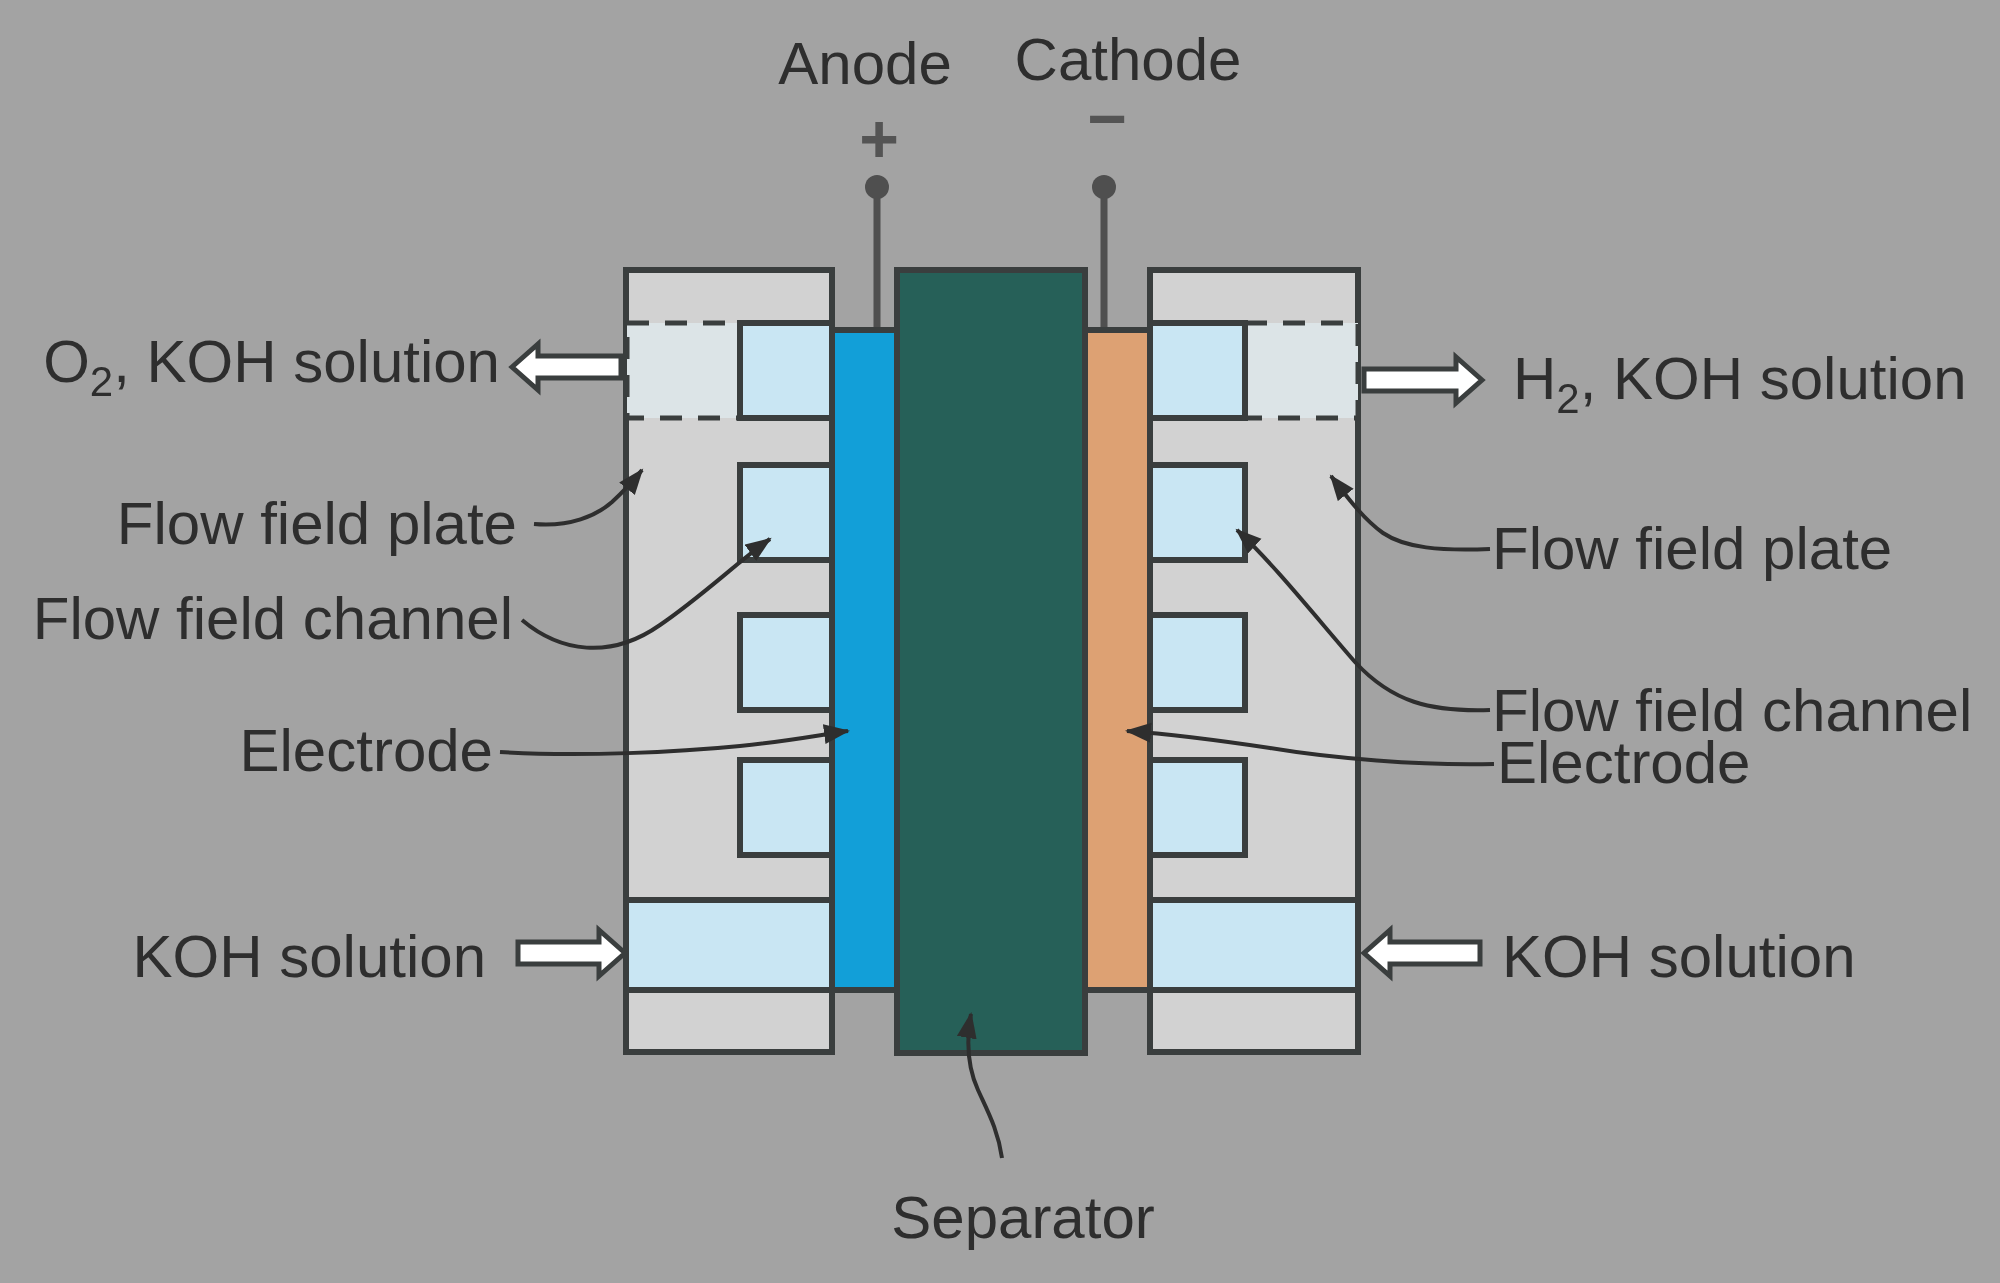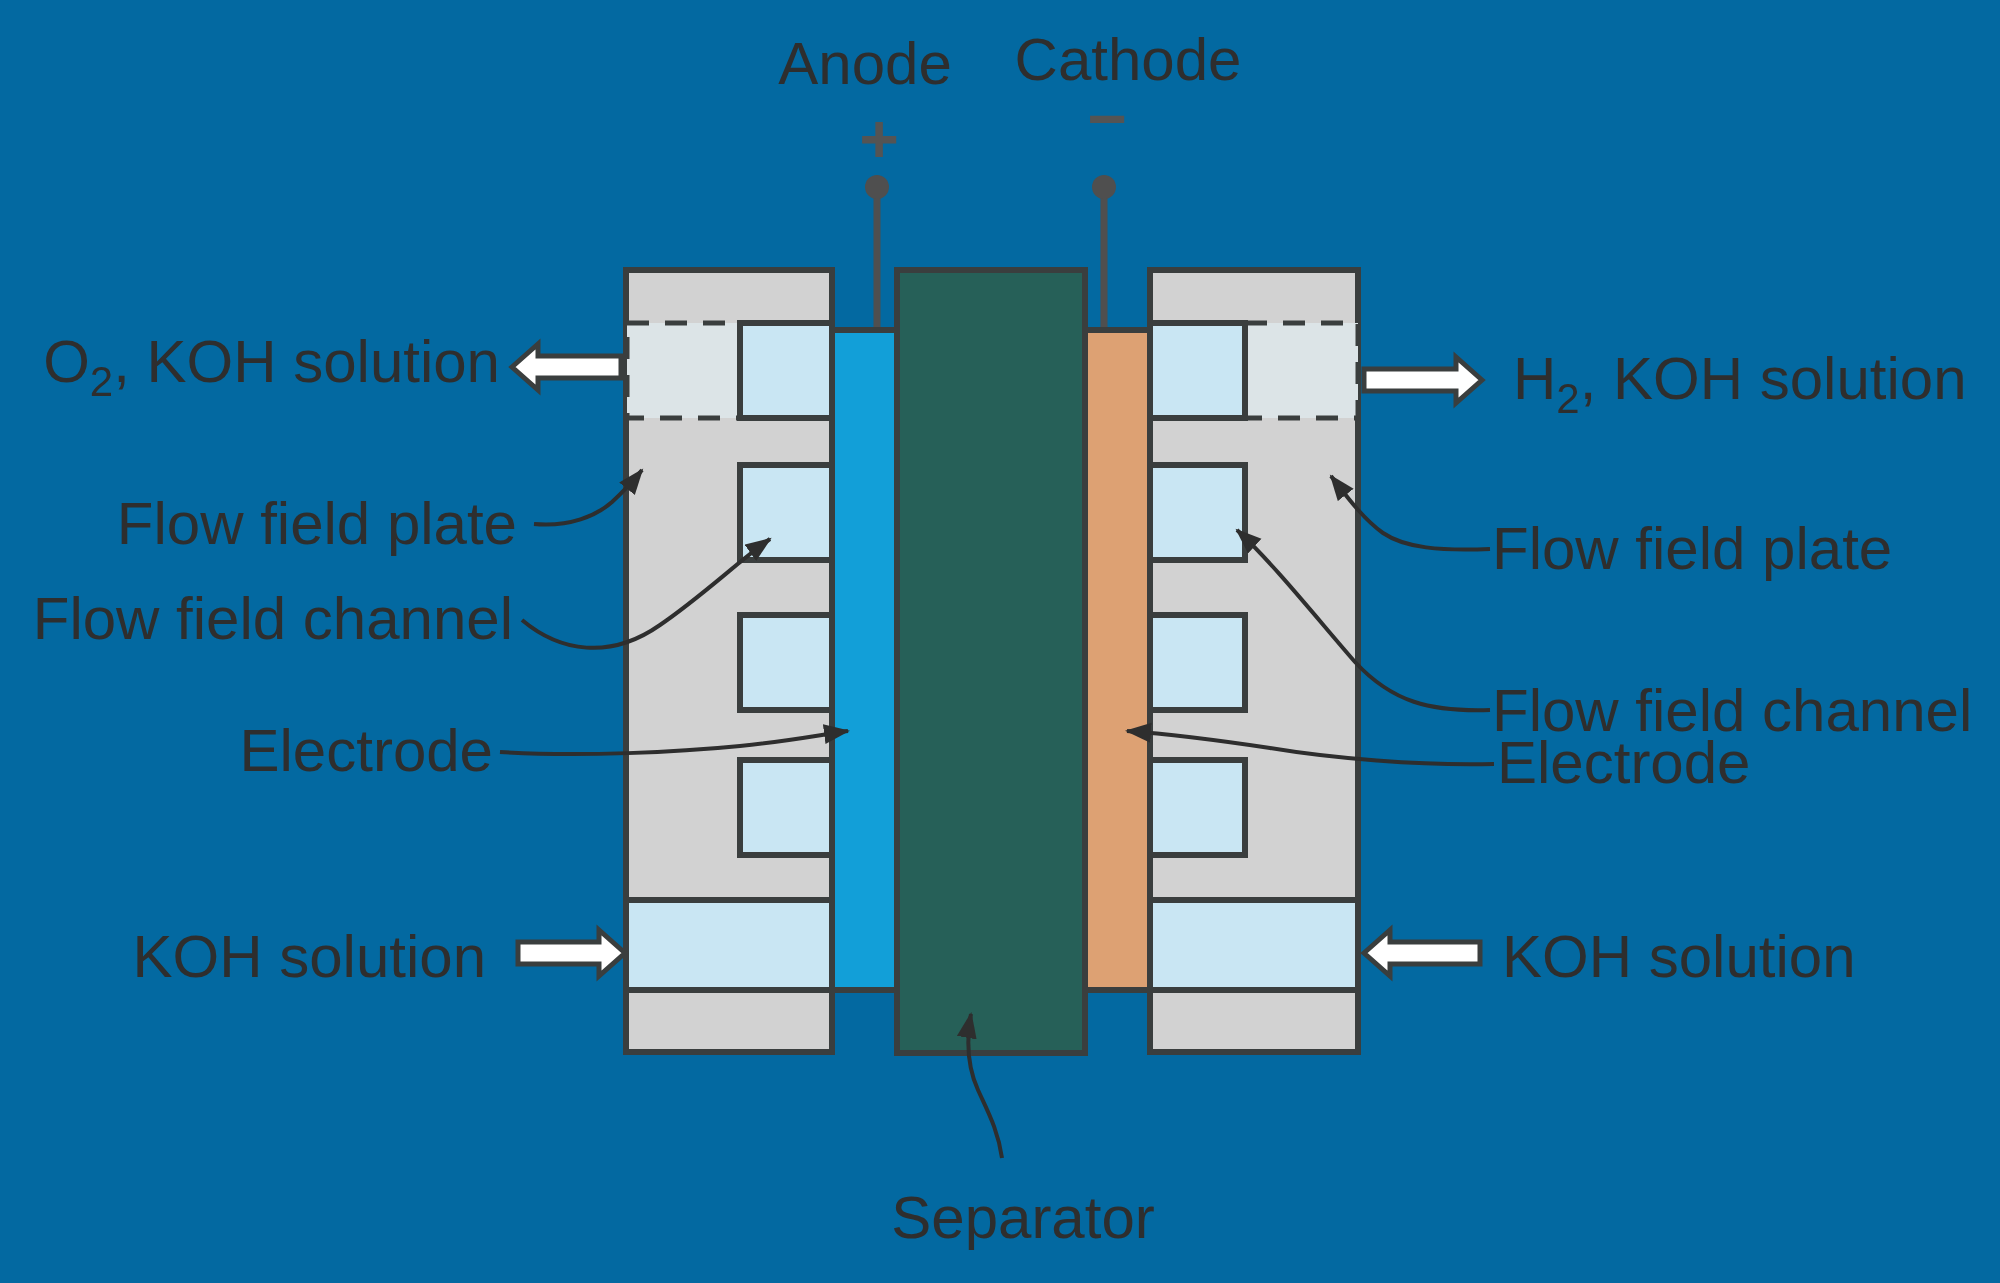--- a/index.html
+++ b/index.html
@@ -1,16 +1,16 @@
 <!DOCTYPE html>
 <html><head>
 <meta charset="utf-8">
 <style>
   html,body { margin:0; padding:0; background:#ffffff; }
-  .stage { width:2000px; height:1283px; position:relative; background:#0369a1; }
+  .stage { width:2000px; height:1283px; position:relative; background:#a3a3a3; }
   svg { display:block; }
   text {
     font-family:"Liberation Sans", sans-serif;
     font-size:60px;
     fill:#2e2e2e;
   }
   .polarity { font-size:68px; font-weight:bold; fill:#545454; }
   .shape   { stroke:#3a3e3e; stroke-width:6; }
   .dashedge{ stroke:#3a3e3e; stroke-width:5; stroke-dasharray:22 16; }
   .leader  { stroke:#2e2e2e; stroke-width:4; fill:none; }

